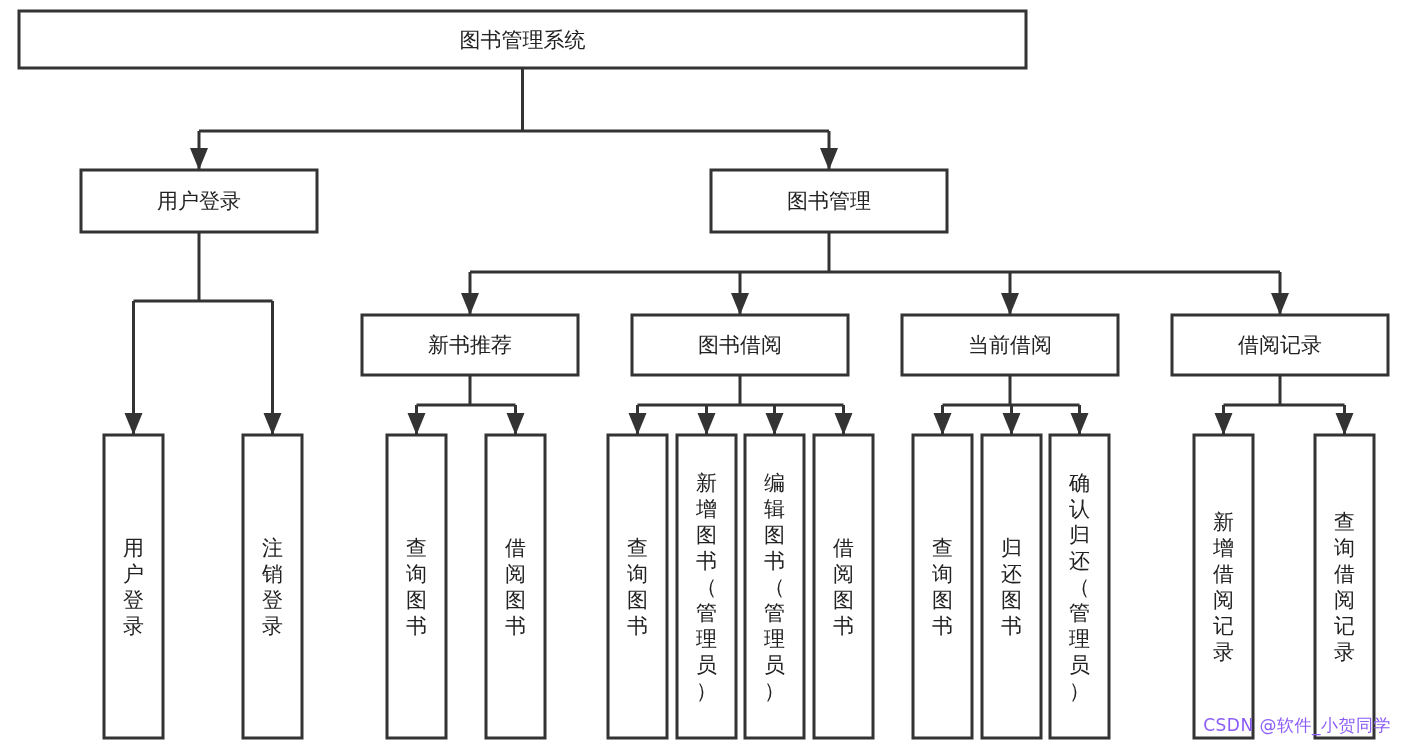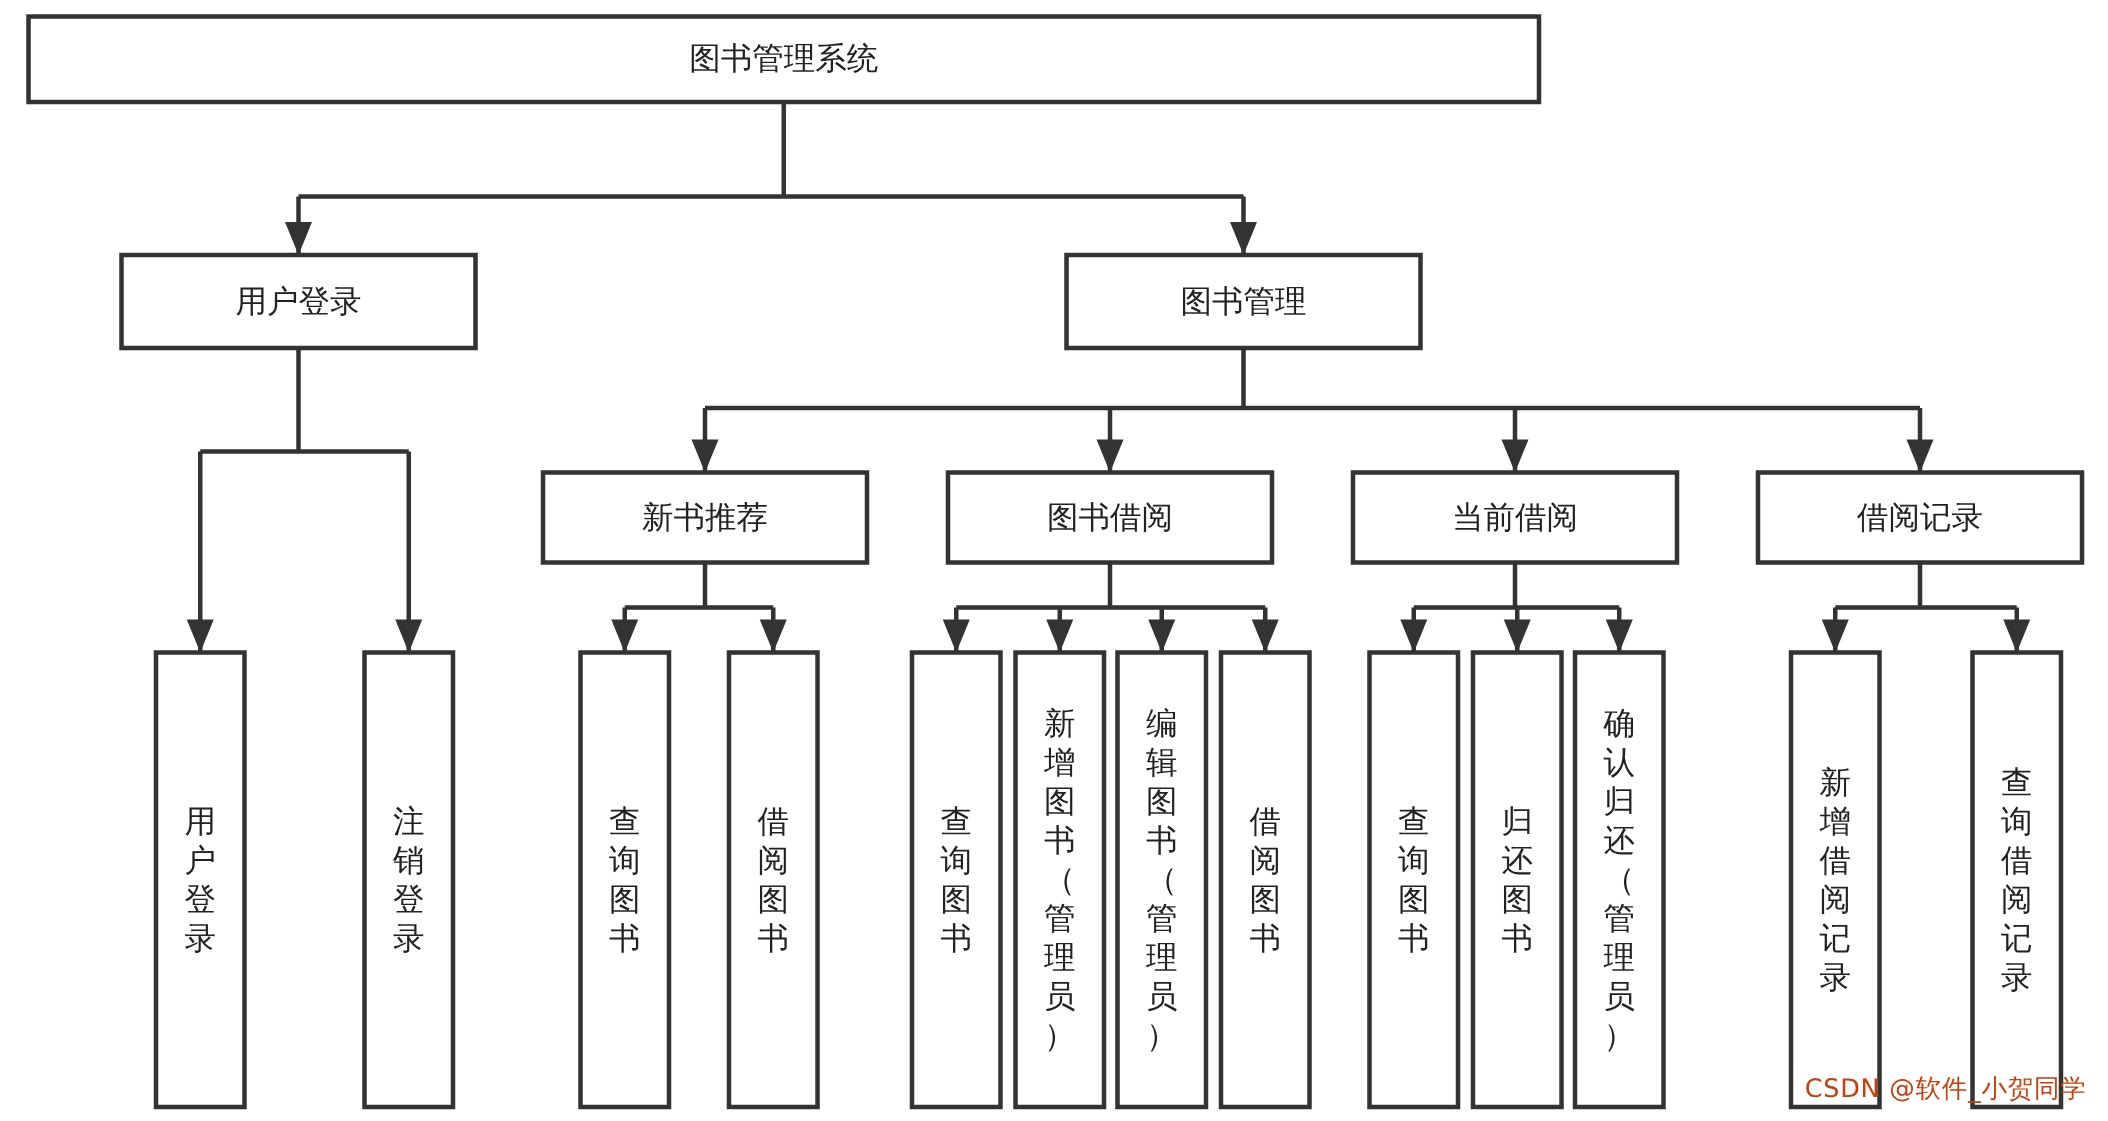--- a/index.html
+++ b/index.html
@@ -47,21 +47,21 @@
     font-size: 21px;
     fill: #222222;
     text-anchor: middle;
   }
   .watermark {
     position: absolute;
     right: 14px;
     bottom: 10px;
     font-family: "DejaVu Sans", "Liberation Sans", sans-serif;
     font-size: 17px;
-    color: #c2410c;
+    color: #8b5cf6;
     white-space: nowrap;
     letter-spacing: 0.5px;
   }
 </style>
 </head>
 <body>
 
 <div id="chart-root">
   <svg id="diagram-svg" width="1405" height="747" viewBox="0 0 1405 747" xmlns="http://www.w3.org/2000/svg">
     <g id="connectors-layer">

